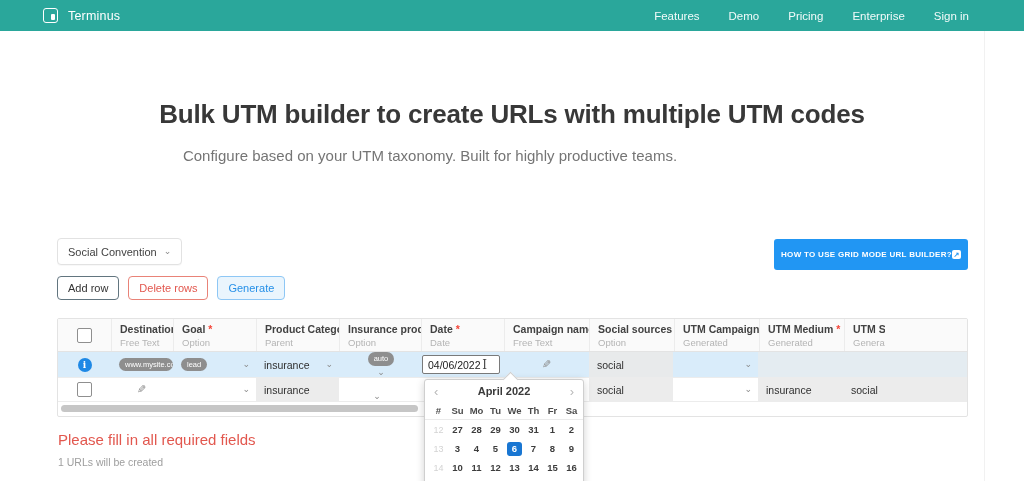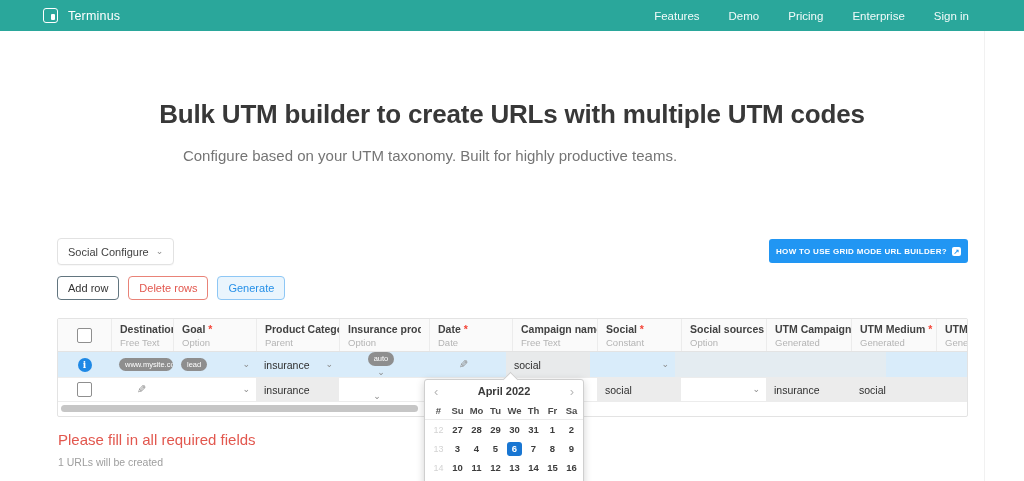--- a/index.html
+++ b/index.html
@@ -37,23 +37,23 @@
   }
   
   .convention-btn{
     position:absolute;top:238px;left:57px;height:25px;
     background:#fff;border:1px solid #e2e2e2;border-radius:4px;
     display:flex;align-items:center;gap:7px;padding:0 10px;
     font-size:11px;color:#424242;cursor:pointer;box-shadow:0 1px 1px rgba(0,0,0,.03);
   }
   .chev{color:#8a8a8a;font-size:9px;line-height:1;}
   .help-btn{
-    position:absolute;top:239px;right:56px;height:24px;border:none;
+    position:absolute;top:239px;right:56px;height:31px;border:none;
     background:#2196f3;color:#fff;border-radius:3px;
-    display:flex;align-items:center;gap:5px;padding:0 7px;
+    display:flex;align-items:center;padding:0 7px;
     font-family:"Liberation Sans",sans-serif;
     font-size:8px;font-weight:bold;letter-spacing:.3px;cursor:pointer;
   }
   .ext-icon{
     width:9px;height:9px;background:#fff;border-radius:2px;color:#2196f3;
     font-size:7px;line-height:9px;text-align:center;font-weight:bold;display:inline-block;
   }
   .btn-row{position:absolute;top:276px;left:57px;display:flex;gap:9px;}
   .btn{
     height:24px;background:#fff;border-radius:4px;padding:0 10px;
@@ -71,21 +71,21 @@
   .thead{display:flex;height:33px;background:#fafafa;border-bottom:1px solid #e3e3e3;box-sizing:border-box;}
   .trow{display:flex;box-sizing:border-box;border-bottom:1px solid #ececec;}
   .row1{height:26px;background:#d9ecfa;}
   .row2{height:24px;background:#ffffff;}
   .cell{
     flex-shrink:0;display:flex;align-items:center;padding-left:8px;
     box-sizing:border-box;overflow:hidden;white-space:nowrap;
   }
   .c0{width:53px;justify-content:center;padding-left:0;}
   .c1{width:62px;}.c2{width:83px;}.c3{width:83px;}.c4{width:82px;flex-direction:column;}
-  .c5{width:83px;margin-left:8px;}.c6{width:85px;}.c7{width:84px;}.c8{width:85px;}
+  .c5{width:83px;}.c6{width:85px;}.c7{width:84px;}.c8{width:85px;}
   .c9{width:85px;}.c10{width:85px;}.c11{width:41px;}
   .hcell{flex-direction:column;align-items:flex-start;justify-content:flex-start;padding-top:4px;}
   .hcell + .hcell{border-left:1px solid #ececec;}
   .hcell.c0{align-items:center;justify-content:center;padding-top:0;border-left:none;}
   .hl{font-size:10.5px;font-weight:bold;color:#424242;}
   .star{color:#f44336;font-weight:bold;font-size:10.5px;}
   .ht{font-size:9.5px;color:#b4b4b4;margin-top:2px;}
   .checkbox{
     width:13px;height:13px;background:#fff;border:1px solid #8f8f8f;
     border-radius:2px;display:inline-block;cursor:pointer;
@@ -160,21 +160,21 @@
     <a>Pricing</a>
     <a>Enterprise</a>
     <a>Sign in</a>
   </nav>
 </header>
 
 <h1 class="title">Bulk UTM builder to create URLs with multiple UTM codes</h1>
 <p class="subtitle">Configure based on your UTM taxonomy. Built for highly productive teams.</p>
 
 <div class="convention-btn">
-  <span>Social Configure</span>
+  <span>Social Convention</span>
   <span class="chev">⌄</span>
 </div>
 
 <button class="help-btn">
   <span>HOW TO USE GRID MODE URL BUILDER?</span>
   <span class="ext-icon">↗</span>
 </button>
 
 <div class="btn-row">
   <button class="btn add">Add row</button>
@@ -204,24 +204,20 @@
       <div class="ht">Option</div>
     </div>
     <div class="cell c5 hcell">
       <div class="hl"><span>Date</span><span class="star"> *</span></div>
       <div class="ht">Date</div>
     </div>
     <div class="cell c6 hcell">
       <div class="hl"><span>Campaign name</span></div>
       <div class="ht">Free Text</div>
     </div>
-    <div class="cell c7 hcell">
-      <div class="hl"><span>Social</span><span class="star"> *</span></div>
-      <div class="ht">Constant</div>
-    </div>
     <div class="cell c8 hcell">
       <div class="hl"><span>Social sources</span><span class="star"> *</span></div>
       <div class="ht">Option</div>
     </div>
     <div class="cell c9 hcell">
       <div class="hl"><span>UTM Campaign</span></div>
       <div class="ht">Generated</div>
     </div>
     <div class="cell c10 hcell">
       <div class="hl"><span>UTM Medium</span><span class="star"> *</span></div>
@@ -245,20 +241,26 @@
         <span class="chev">⌄</span>
       </div>
     <div class="cell c3 between">
         <span class="val">insurance</span>
         <span class="chev">⌄</span>
       </div>
     <div class="cell c4 between">
         <span class="pill">auto</span>
         <span class="chev">⌄</span>
       </div>
+    <div class="cell c5" style="padding-left:1px;">
+      <div class="date-input">
+        <span>04/06/2022</span>
+        <span class="ibeam">I</span>
+      </div>
+    </div>
     <div class="cell c6 centered">
         <span class="pencil">✎</span>
       </div>
     <div class="cell c7 gray1">
         <span class="val">social</span>
       </div>
     <div class="cell c8 end">
         <span class="chev">⌄</span>
       </div>
     <div class="cell c9 gray1b"></div>

